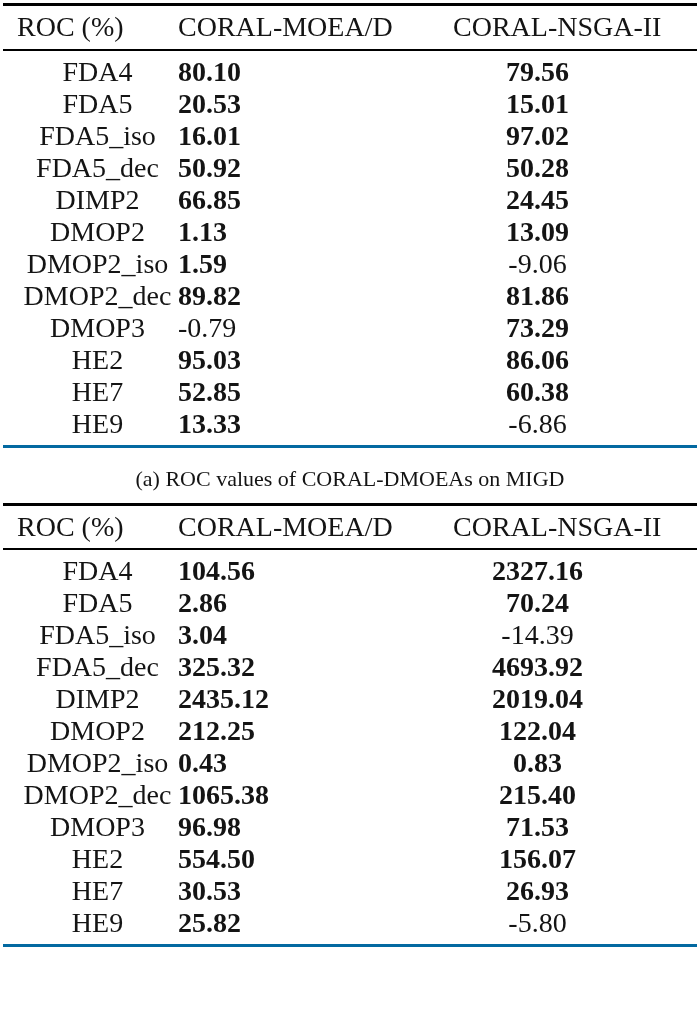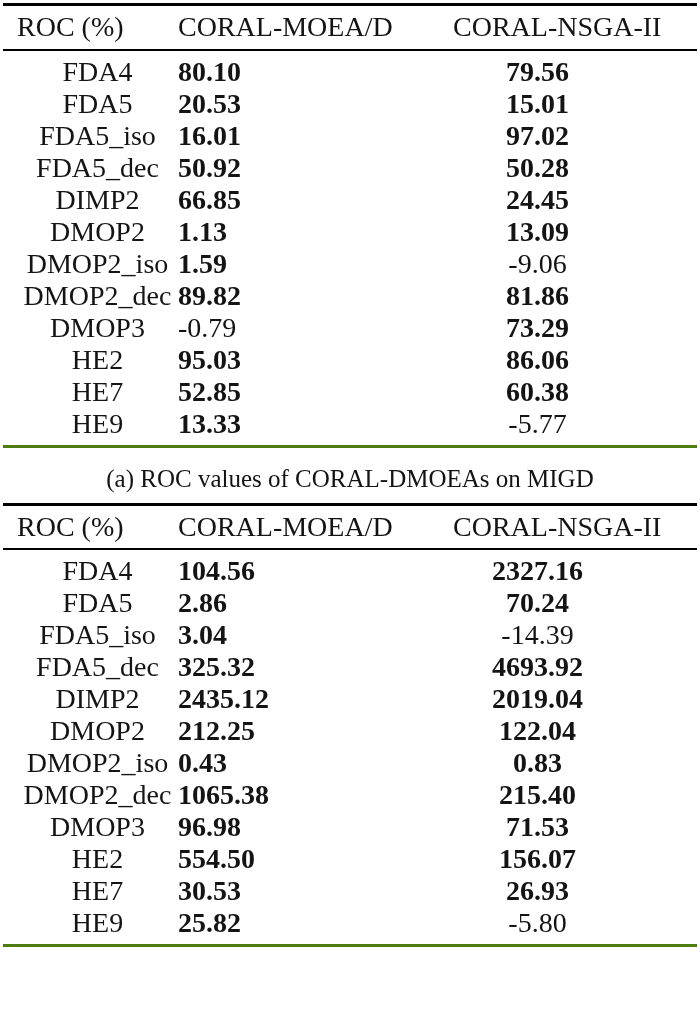--- a/index.html
+++ b/index.html
@@ -15,21 +15,21 @@
   }
   .page {
     width: 700px;
     padding: 3px 3px 0 3px;
   }
   table.roc-table {
     width: 694px;
     border-collapse: collapse;
     table-layout: fixed;
     border-top: 3px solid #000;
-    border-bottom: 3px solid #4d7c0f;
+    border-bottom: 3px solid #0369a1;
   }
   col.c1 { width: 175px; }
   col.c2 { width: 275px; }
   col.c3 { width: 244px; }
   thead tr { border-bottom: 2.5px solid #000; }
   thead th {
     font-weight: normal;
     font-size: 28px;
     height: 45px;
     padding: 0;
@@ -43,21 +43,21 @@
     padding: 0;
     white-space: nowrap;
   }
   td.c1 { text-align: center; padding-left: 14px; }
   td.c2 { text-align: left; padding-right: 78px; }
   td.c3 { text-align: center; padding-right: 75px; }
   tbody tr:first-child td { padding-top: 5px; }
   tbody tr:last-child td { padding-bottom: 5px; }
   td.bold { font-weight: bold; }
   .caption {
-    font-size: 25px;
+    font-size: 22px;
     line-height: 36px;
     text-align: center;
     margin: 13px 0 10px 0;
     color: #141414;
   }
   .caption:last-child { margin-bottom: 6px; }
 </style>
 </head>
 <body>
 
@@ -129,21 +129,21 @@
             <td class="c3 bold">86.06</td>
           </tr>
           <tr>
             <td class="c1">HE7</td>
             <td class="c2 bold">52.85</td>
             <td class="c3 bold">60.38</td>
           </tr>
           <tr>
             <td class="c1">HE9</td>
             <td class="c2 bold">13.33</td>
-            <td class="c3">-5.77</td>
+            <td class="c3">-6.86</td>
           </tr>
         </tbody>
     </table>
     <div class="caption">(a) ROC values of CORAL-DMOEAs on MIGD</div>
   </section>
 
   <section>
     <table class="roc-table">
       <colgroup>
         <col class="c1">

